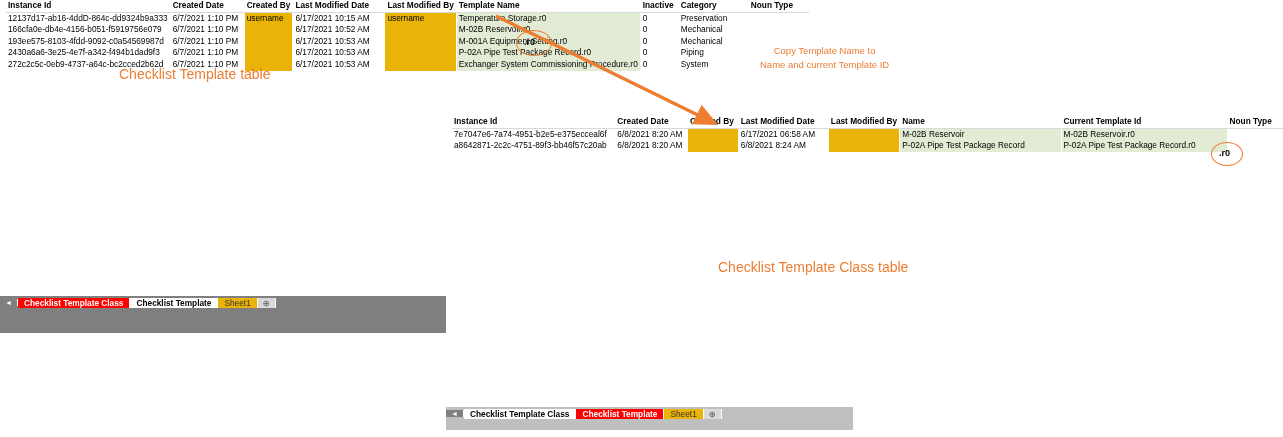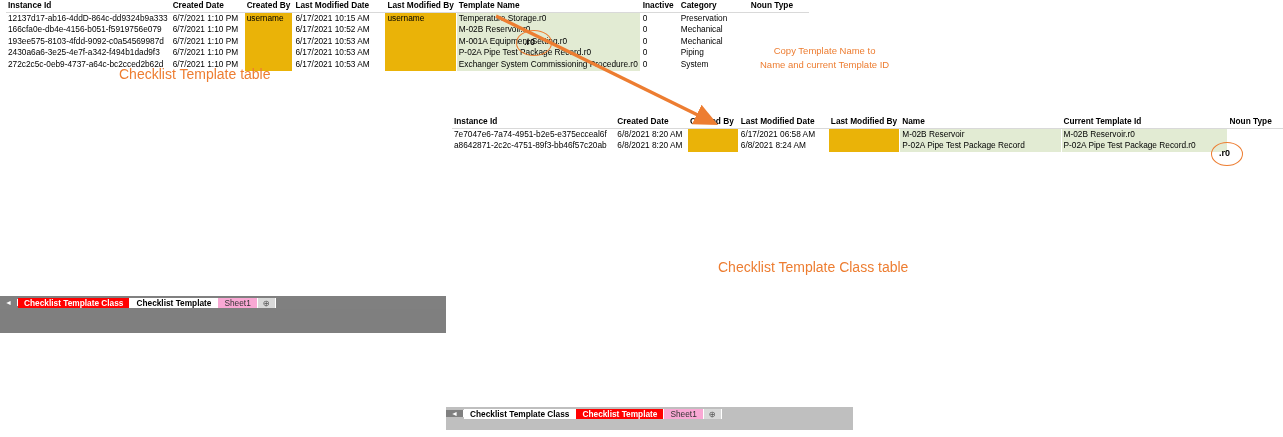--- a/index.html
+++ b/index.html
@@ -68,21 +68,21 @@
   .tabbar .navbox{
     width:17px;background:#808080;border-right:1px solid #fff;
     display:flex;align-items:center;justify-content:center;color:#fff;font-size:7px;
   }
   .tab{
     padding:0 6px;display:flex;align-items:center;
     border-right:1px solid #ffffff;
   }
   .tab-red{background:#ff0000;color:#ffffff;font-weight:bold;}
   .tab-white{background:#ffffff;color:#000;font-weight:bold;}
-  .tab-plain{background:#f9a8d4;color:#333;}
+  .tab-plain{background:#eab308;color:#333;}
   .tab-plus{background:#d9d9d9;color:#555;padding:0 5px;}
 
   #tabbar-top{left:0;top:296px;width:446px;background:#808080;}
   #tabbar-bottom{left:446px;top:407px;width:407px;background:#bfbfbf;}
 
   
   #grayblock-left{position:absolute;left:0;top:309px;width:446px;height:24px;background:#7f7f7f;}
   #bottom-gray{position:absolute;left:446px;top:420px;width:407px;height:10px;background:#bfbfbf;}
 </style>
 </head>

